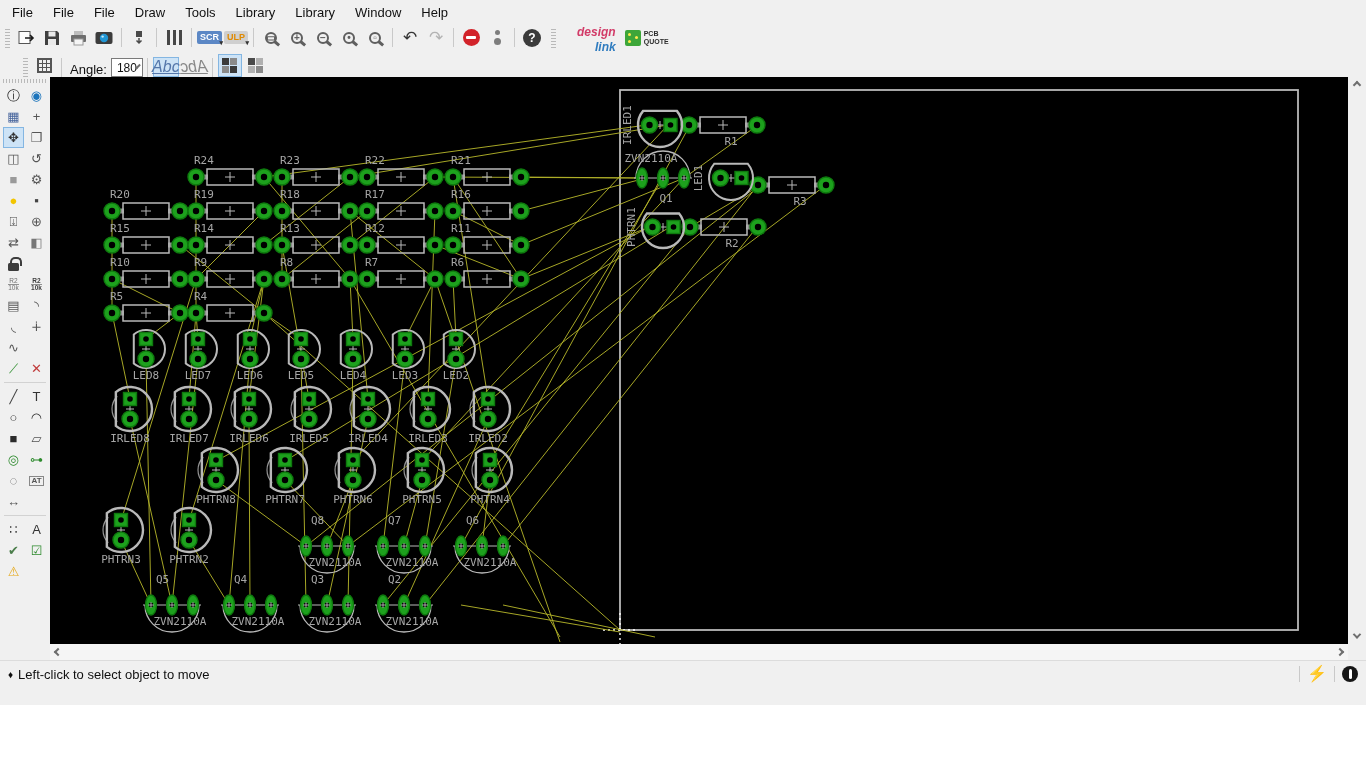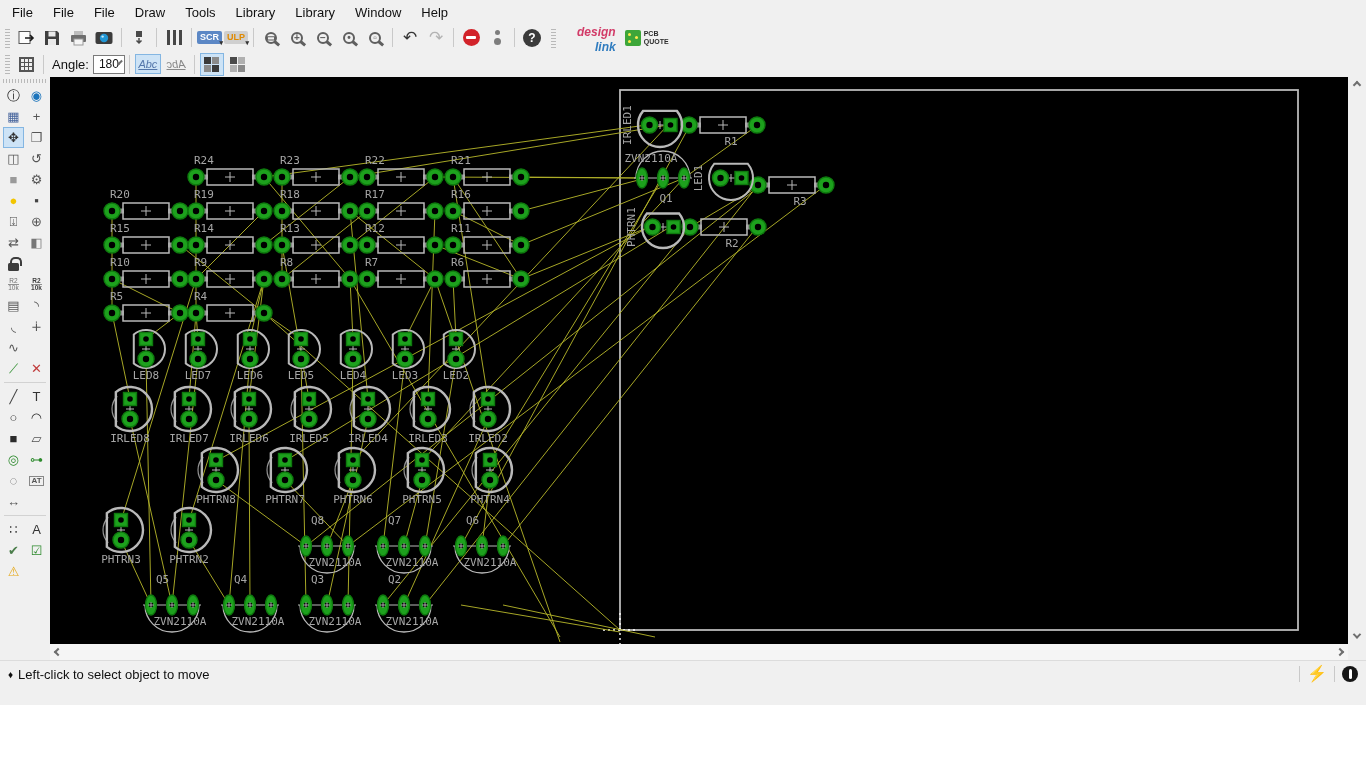--- a/index.html
+++ b/index.html
@@ -36,31 +36,31 @@
   .badge-ulp { background:#cfcfcf; color:#e08a00; }
   .brand-design { font-size:12px; font-weight:bold; font-style:italic; color:#d23b68; line-height:0.8; }
   .brand-link { font-size:12px; font-weight:bold; font-style:italic; color:#2e7bbf; display:block; text-align:right; }
   .pcbq { display:flex; align-items:center; gap:3px; margin-left:8px; }
   .pcbq-ico { width:16px; height:16px; background:#3da639; border-radius:2px; position:relative; }
   .pcbq-ico:before { content:""; position:absolute; left:3px; top:3px; width:3px; height:3px; background:#ffe94e; border-radius:50%; box-shadow:0 7px 0 #ffe94e,7px 3px 0 #ffe94e; }
   .pcbq-txt { font-size:7px; font-weight:bold; color:#2b2b2b; line-height:1.1; }
   .lib-ico { width:15px; height:15px; background:repeating-linear-gradient(90deg,#474747 0 3px,transparent 3px 6px); }
 
   
-  .toolbar2 { height:26px; display:flex; align-items:center; background:#f0f0f0; padding-left:2px; font-size:13px; color:#111; }
+  .toolbar2 { height:26px; display:flex; align-items:flex-end; background:#f0f0f0; padding-left:20px; font-size:13px; color:#111; }
   .grid-ico { width:15px; height:15px; border:1px solid #555;
      background:repeating-linear-gradient(0deg,#555 0 1px,transparent 1px 4px),repeating-linear-gradient(90deg,#555 0 1px,transparent 1px 4px); }
   .angle-select { width:32px; height:19px; border:1px solid #7a7a7a; background:#fff; display:flex; align-items:center;
      justify-content:space-between; padding:0 3px 0 5px; font-size:12px; margin-left:4px; }
   .chev { width:6px; height:6px; border-right:2px solid #6f6f6f; border-bottom:2px solid #6f6f6f; display:inline-block; }
   .chev-down { transform:rotate(45deg) translate(-1px,-1px); }
   .chev-up { transform:rotate(-135deg); }
   .chev-left { transform:rotate(135deg); }
   .chev-right { transform:rotate(-45deg); }
-  .abc-btn { width:26px; height:20px; display:flex; align-items:center; justify-content:center; font-size:11px;
+  .abc-btn { width:26px; height:20px; display:flex; align-items:center; justify-content:center; font-size:16px;
      font-style:italic; color:#5577aa; text-decoration:underline; margin:0 1px; }
   .active-btn { background:#cde3f6; border:1px solid #84b6e2; }
   .abc-mir { transform:scaleX(-1); color:#888; }
   .quad { display:grid; grid-template-columns:7px 7px; grid-template-rows:7px 7px; gap:1px; }
   .quad i { display:block; }
   .layer-btn { padding:2px; margin:0 1px; }
 
   
   .coordbar { height:18px; background:#fff; display:flex; align-items:center; }
   .coord-left { width:50px; height:18px; background:#f0f0f0; }

